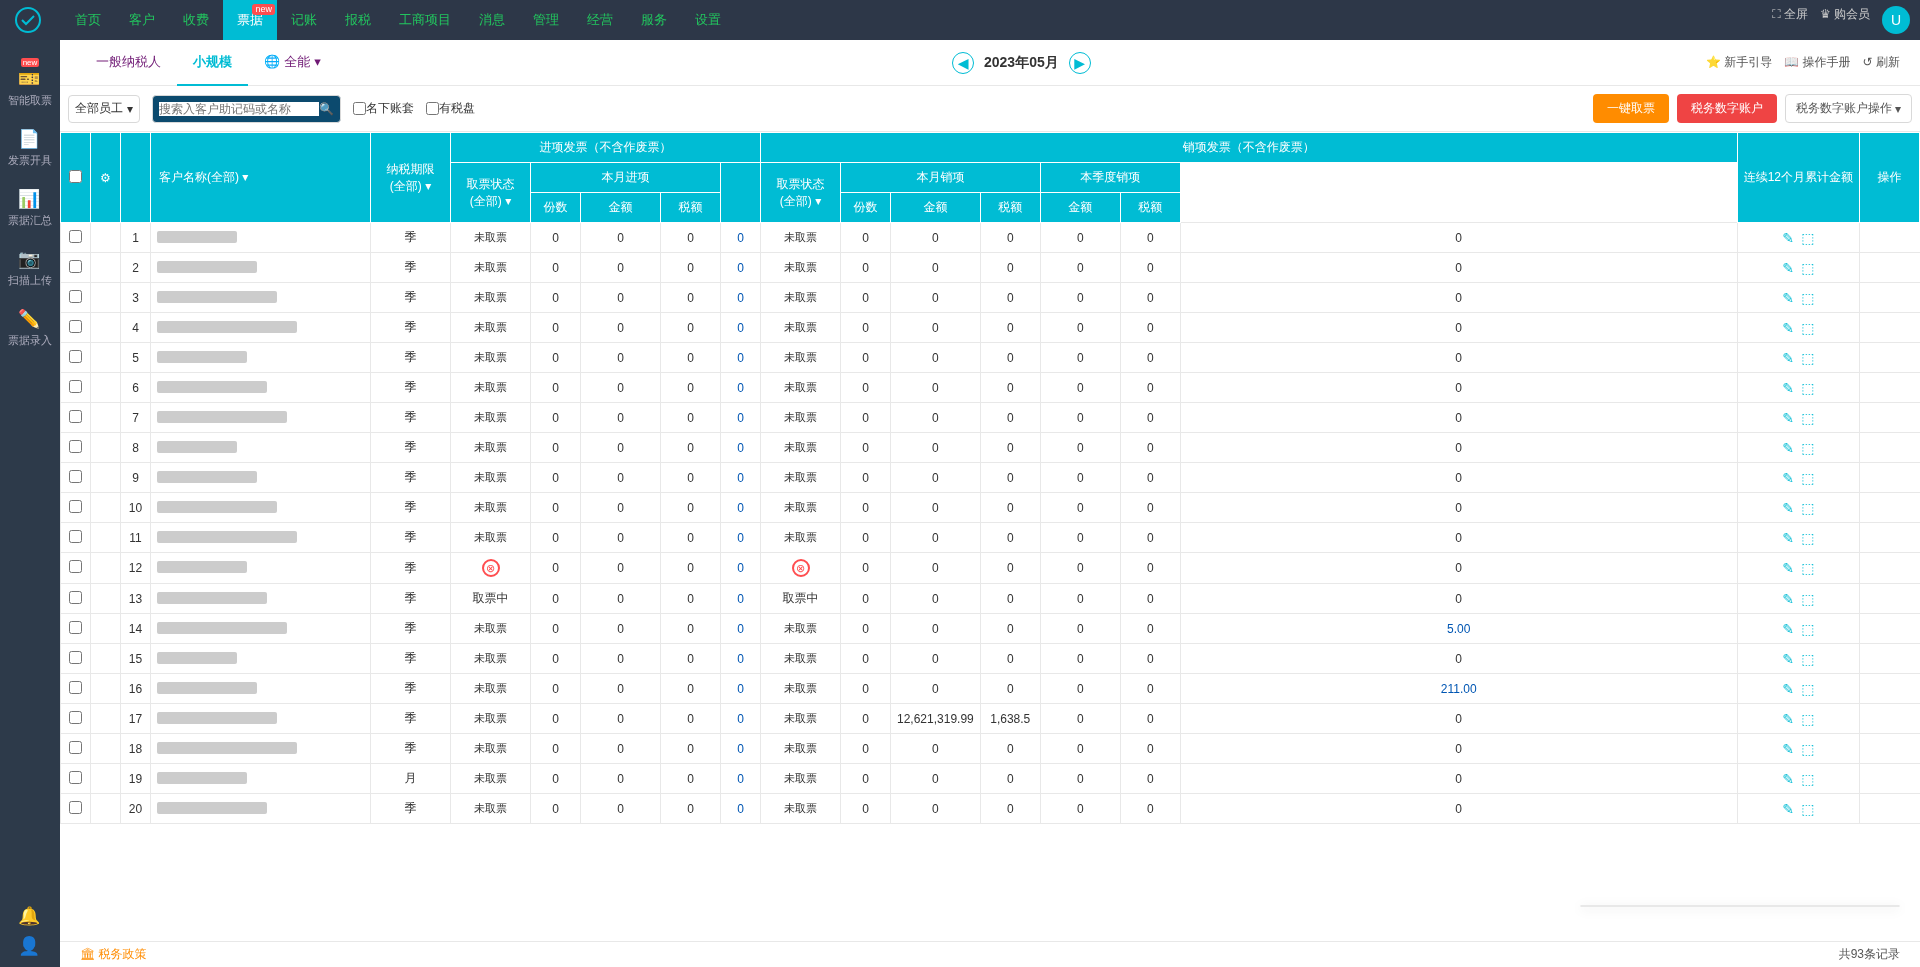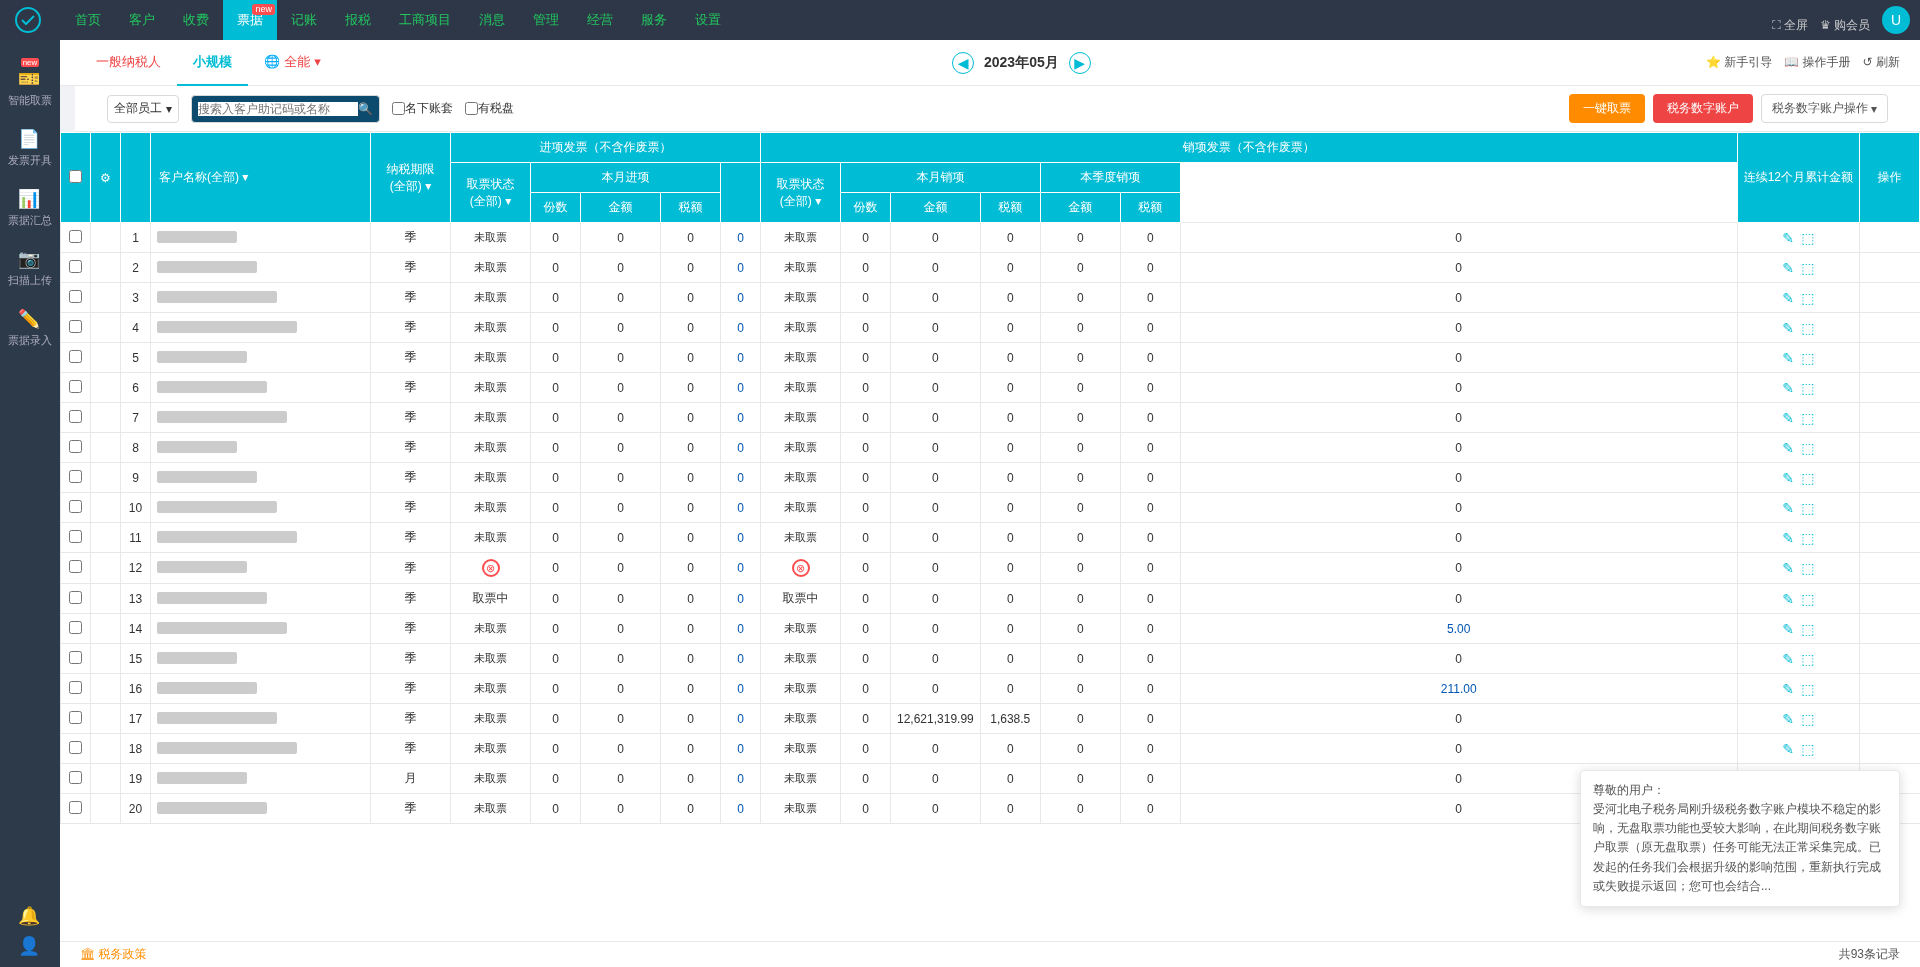--- a/index.html
+++ b/index.html
@@ -43,21 +43,21 @@
       right: 2px;
       background: #ff4d4f;
       color: #fff;
       font-size: 9px;
       padding: 1px 3px;
       border-radius: 3px;
       line-height: 1;
     }
     .top-nav-right {
       display: flex;
-      align-items: flex-end;
+      align-items: flex-start;
       gap: 12px;
       color: #ccc;
       font-size: 12px;
     }
     .top-nav-right span { cursor: pointer; display: flex; align-items: center; gap: 3px; }
     .avatar {
       width: 28px; height: 28px;
       border-radius: 50%;
       background: #00bcd4;
       display: flex; align-items: center; justify-content: center;
@@ -121,21 +121,21 @@
       flex-direction: column;
       overflow: hidden;
     }
     .sub-tab {
       padding: 0 16px;
       height: 46px;
       display: flex;
       align-items: center;
       cursor: pointer;
       font-size: 13px;
-      color: #ef4444;
+      color: #701a75;
       border-bottom: 2px solid transparent;
     }
     .sub-tab.active {
       color: #00bcd4;
       border-bottom: 2px solid #00bcd4;
     }
     .date-nav {
       margin-left: auto;
       display: flex;
       align-items: center;
@@ -153,26 +153,25 @@
     .date-nav-label { font-size: 14px; font-weight: bold; color: #333; }
     .action-link {
       color: #555;
       font-size: 12px;
       cursor: pointer;
       display: flex; align-items: center; gap: 3px;
     }
 
     .filter-bar {
       background: #fff;
-      padding: 8px 32px;
+      padding: 8px 8px;
       display: flex;
       align-items: center;
       gap: 12px;
       border-bottom: 1px solid #e8e8e8;
-      margin-left: 15px;
     }
 
     .select-wrap {
       display: flex;
       align-items: center;
       border: 1px solid #d9d9d9;
       border-radius: 4px;
       padding: 2px 6px;
       font-size: 12px;
       background: #fff;
@@ -1000,16 +999,13 @@
     </div>
 
     <div class="status-bar">
       <span style="color:#ff8c00;">🏛 税务政策</span>
       <div style="margin-left:auto; color:#555;">共93条记录</div>
     </div>
   </div>
 </div>
 
 <div class="notification-popup">
-  <div class="notif-body">
-    <p>尊敬的用户：<br>受河北电子税务局刚升级税务数字账户模块不稳定的影响，无盘取票功能也受较大影响，在此期间税务数字账户取票（原无盘取票）任务可能无法正常采集完成。已发起的任务我们会根据升级的影响范围，重新执行完成或失败提示返回；您可也会结合...</p>
-  </div>
 </div>
 
 </body></html>

